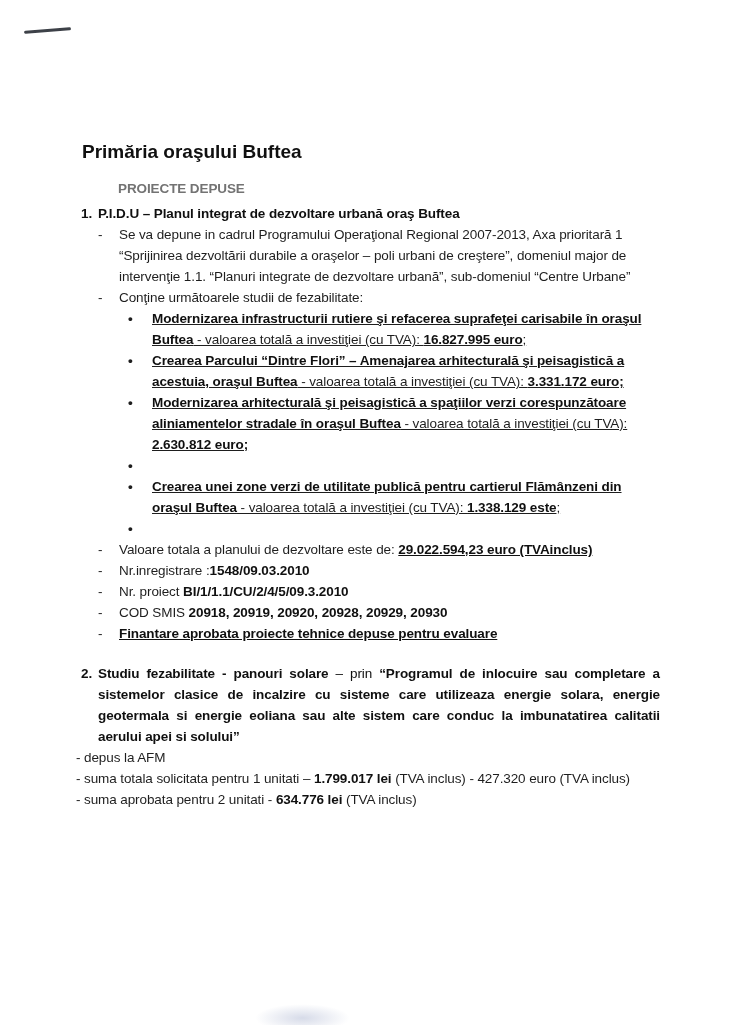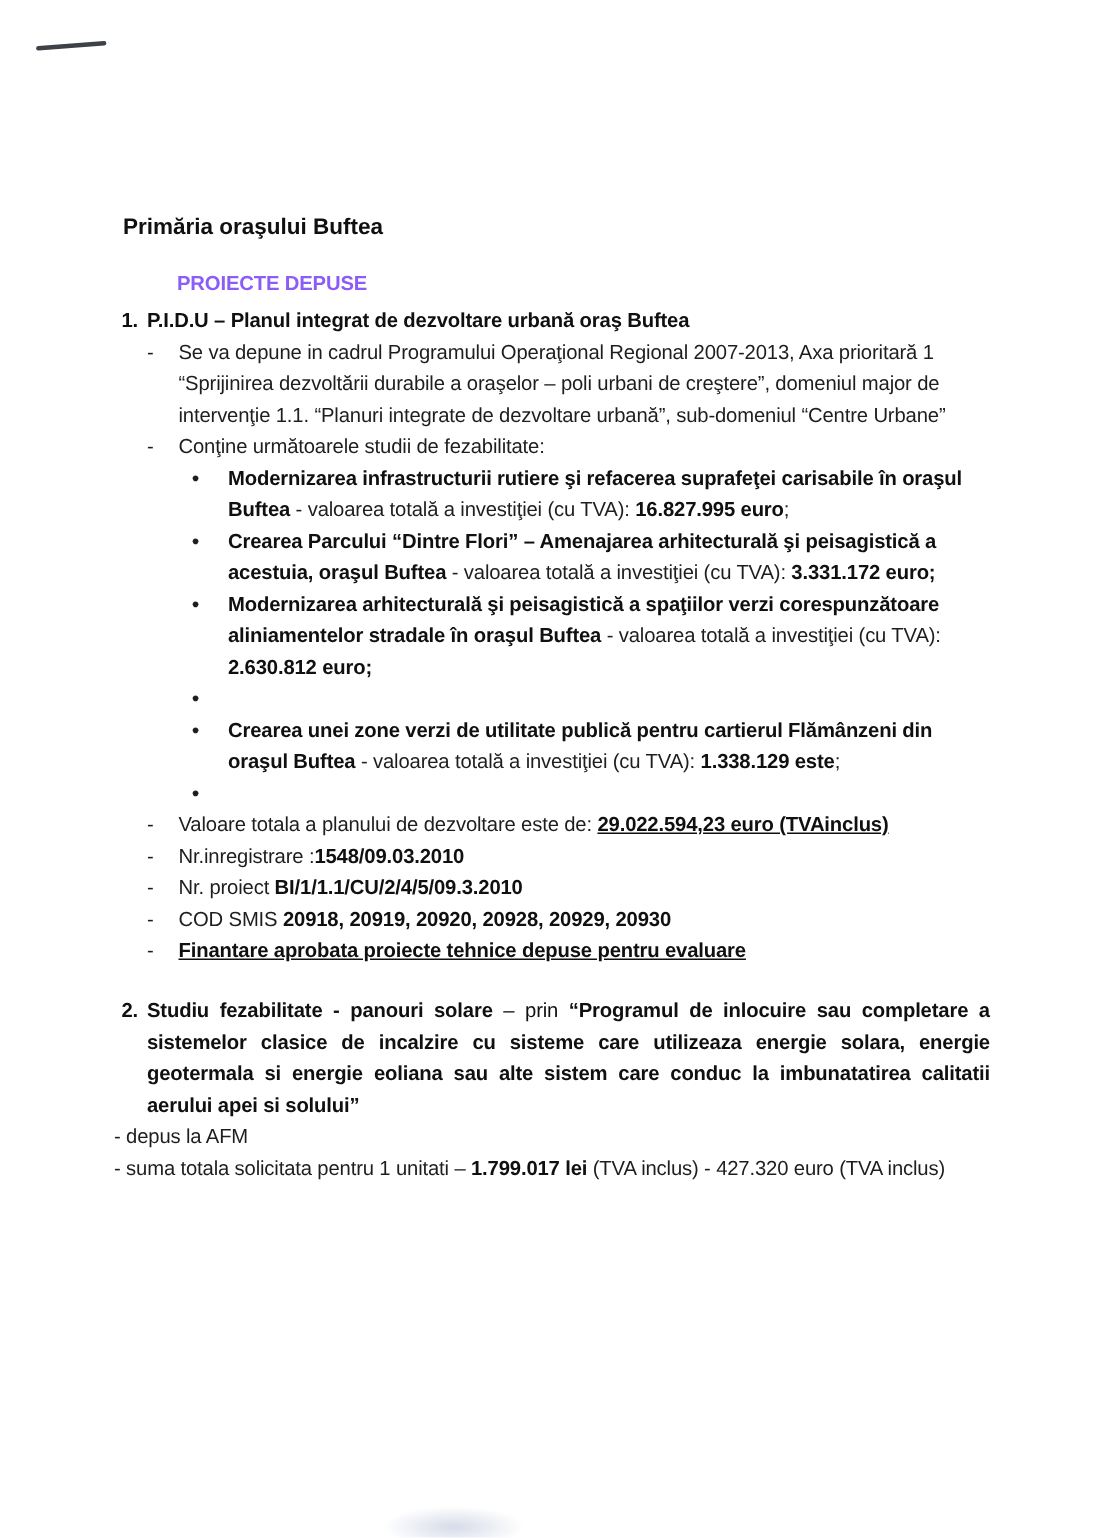--- a/index.html
+++ b/index.html
@@ -10,35 +10,35 @@
     font-size: 13.5px;
     line-height: 21px;
     letter-spacing: -0.1px;
     color: #1e1e1e;
     position: relative;
     overflow: hidden;
   }
   .page { position: absolute; inset: 0; padding: 139px 70px 0 76px; }
 
   .doc-title {
-    font-size: 15px; line-height: 26px; font-weight: bold;
+    font-size: 19px; line-height: 26px; font-weight: bold;
     letter-spacing: 0; color: #101010; margin-left: 6px;
   }
-  .section-heading { font-weight: bold; color: #8b5cf6; margin-left: 42px; margin-top: 13px; }
+  .section-heading { font-weight: bold; color: #737373; margin-left: 42px; margin-top: 13px; }
 
   .row { display: flex; align-items: flex-start; }
   .num-row { margin-top: 4px; }
   .num-marker { flex: 0 0 auto; width: 22px; padding-left: 5px; font-weight: bold; color: #101010; }
   .num-body { flex: 1; font-weight: bold; color: #101010; }
 
   .dash-row .dash-marker { flex: 0 0 auto; width: 21px; margin-left: 22px; }
   .dash-body { flex: 1; }
 
   .bullet-row .bullet-marker { flex: 0 0 auto; width: 24px; margin-left: 52px; font-weight: bold; }
-  .bullet-body { flex: 1; }
+  .bullet-body { flex: 1; text-decoration: underline; }
 
   .b { font-weight: bold; color: #101010; }
   .r { font-weight: normal; }
   .u { text-decoration: underline; }
 
   .p2 { margin-top: 19px; }
   .p2 .num-body { text-align: justify; }
   .p2-line { padding-left: 41px; text-indent: -41px; }
 
   .pen-mark {
@@ -132,15 +132,16 @@
 
   <div class="row num-row p2">
     <span class="num-marker">2.</span>
     <div class="num-body"><span class="b">Studiu fezabilitate - panouri solare</span><span class="r"> – prin </span><span class="b">“Programul de inlocuire sau completare a sistemelor clasice de incalzire cu sisteme care utilizeaza energie solara, energie geotermala si energie eoliana sau alte sistem care conduc la imbunatatirea calitatii aerului apei si solului”</span></div>
   </div>
 
   <div class="p2-line"><span class="r">- depus la AFM</span><span class="b"></span><span class="r"></span></div>
 
   <div class="p2-line"><span class="r">- suma totala solicitata pentru 1 unitati – </span><span class="b">1.799.017 lei</span><span class="r"> (TVA inclus) - 427.320 euro (TVA inclus)</span></div>
 
+  <div class="p2-line"><span class="r">- suma aprobata pentru 2 unitati - </span><span class="b">634.776 lei</span><span class="r"> (TVA inclus)</span></div>
 
 
 </div>
 
 </body></html>

